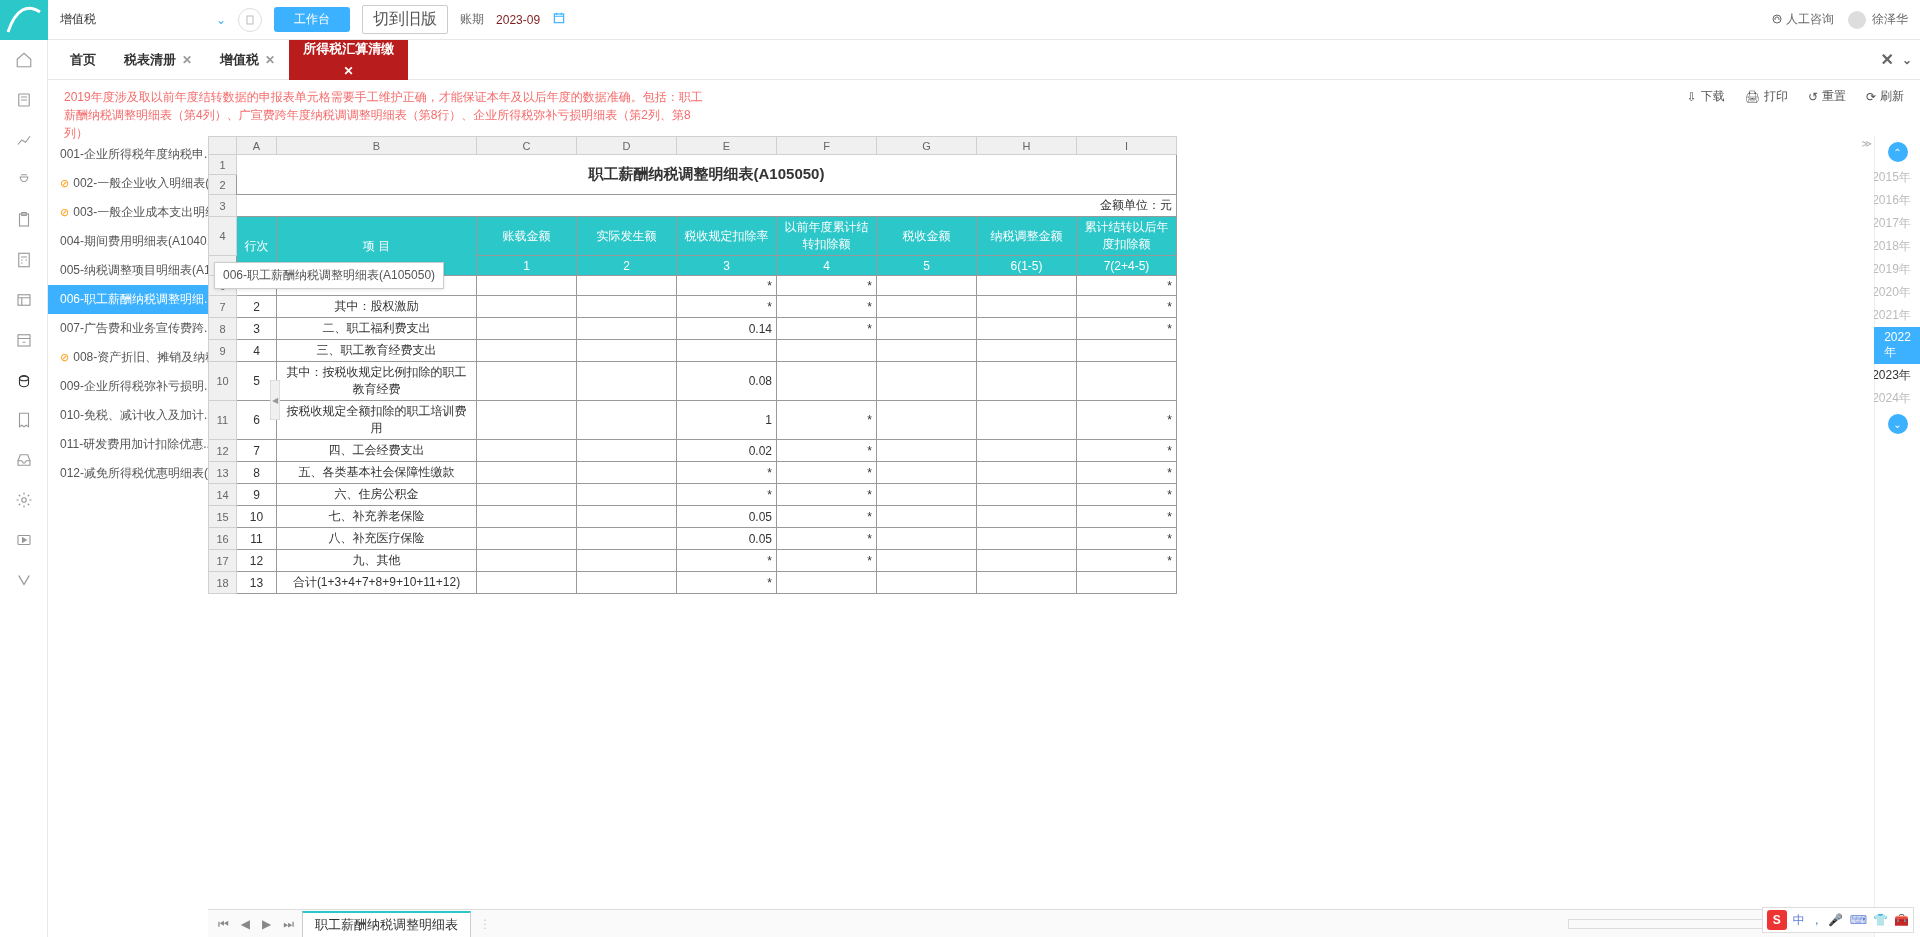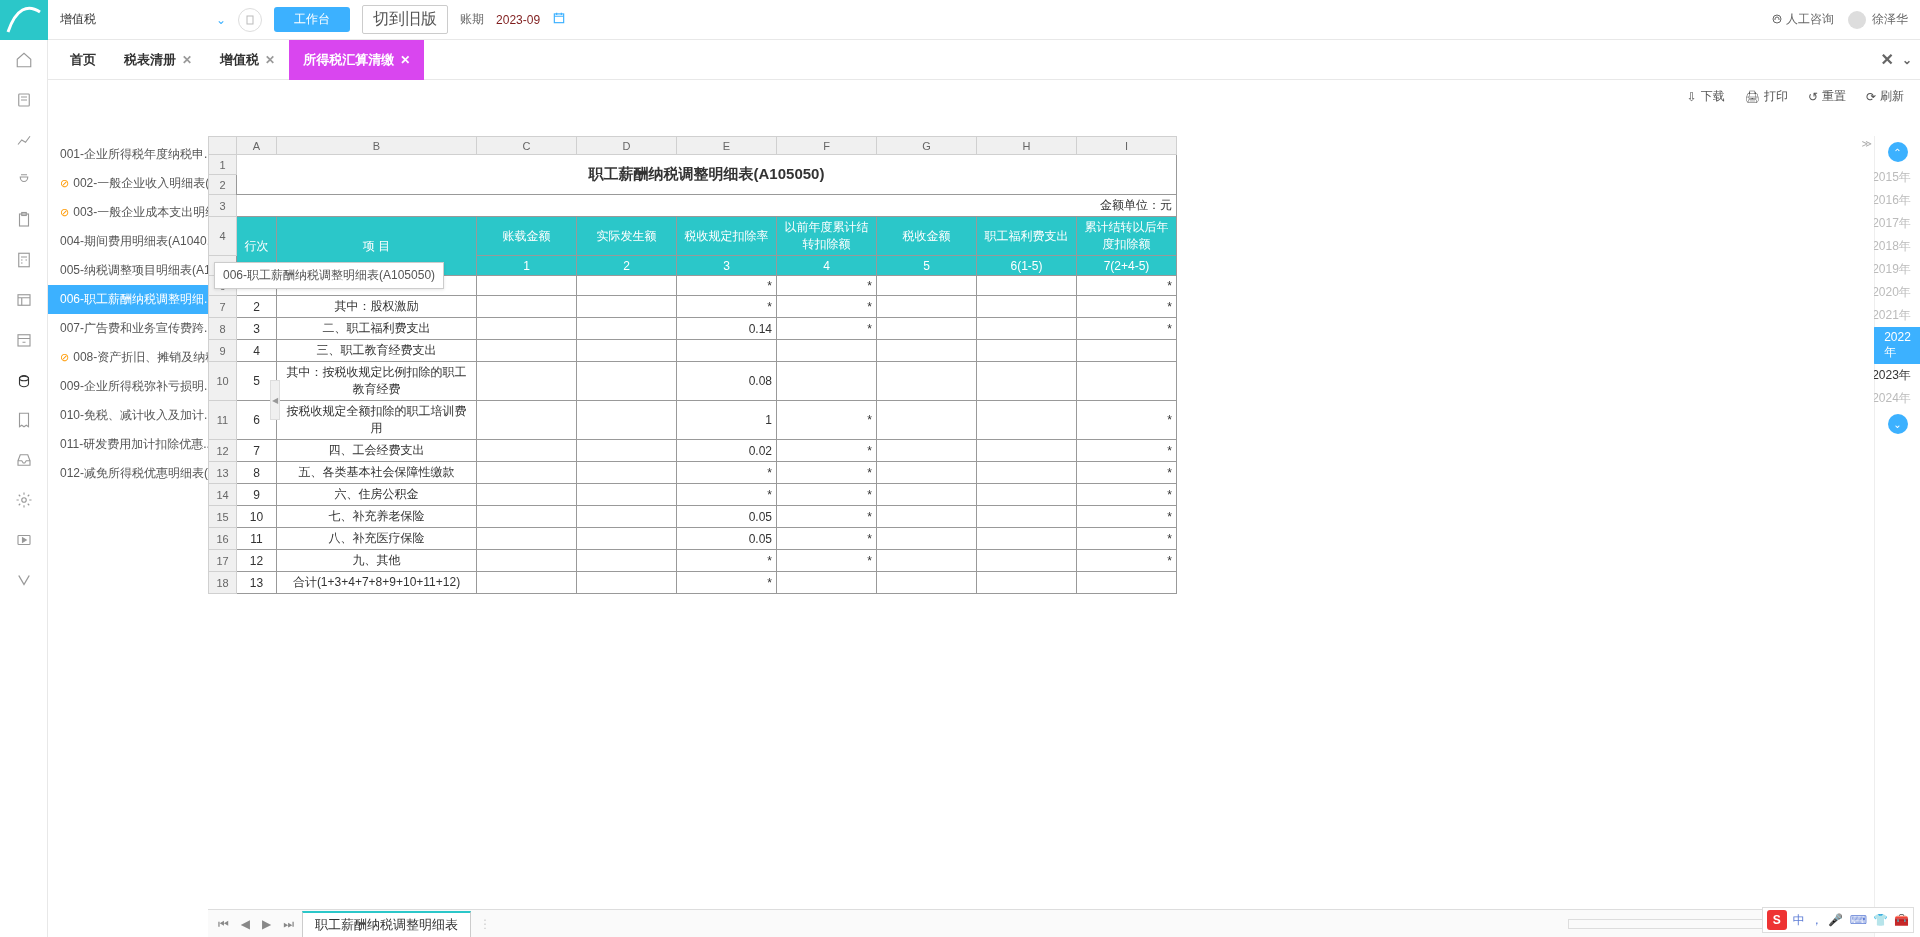--- a/index.html
+++ b/index.html
@@ -21,21 +21,21 @@
 .btn-outline { background: #fff; border: 1px solid #ccc; padding: 3px 10px; border-radius: 2px; cursor: pointer; font-size: 16px; color: #555; }
 .period-label { color: #666; }
 .period-val { color: #7f1d1d; }
 .cal-icon { color: #3cb1ff; }
 .top-right { margin-left: auto; display: flex; align-items: center; gap: 14px; color: #666; }
 .avatar { width: 18px; height: 18px; border-radius: 50%; background: #ddd; }
 
 .tabbar { height: 40px; display: flex; align-items: center; border-bottom: 1px solid #e8e8e8; padding: 0 8px; position: relative; font-weight: bold; }
 .tab { padding: 0 14px; height: 40px; display: flex; align-items: center; gap: 6px; cursor: pointer; color: #333; font-size: 13px; }
 .tab .close-x { color: #999; font-size: 12px; }
-.tab.active { background: #d946ef; color: #fff; }
+.tab.active { background: #b91c1c; color: #fff; flex-direction: column; }
 .tab.active .close-x { color: #fff; }
 .tabbar .close-panel { margin-left: auto; color: #666; display: flex; gap: 8px; align-items: center; }
 
 .content { flex: 1; display: flex; overflow: hidden; position: relative; }
 .warning-row { position: absolute; top: 0; left: 0; right: 0; padding: 8px 16px 4px 16px; display: flex; align-items: flex-start; }
 .warning-text { color: #f56c6c; font-size: 12px; max-width: 650px; line-height: 1.5; }
 .toolbar { margin-left: auto; display: flex; gap: 20px; color: #555; align-items: center; }
 .tool-btn { display: flex; align-items: center; gap: 4px; cursor: pointer; }
 
 .body-row { display: flex; flex: 1; margin-top: 56px; overflow: hidden; }
@@ -224,20 +224,21 @@
           </div>
         </div>
       <div class="close-panel">
         <span style="font-size:16px">✕</span>
         <span>⌄</span>
       </div>
     </div>
 
     <div class="content">
       <div class="warning-row">
+        <div class="warning-text">2019年度涉及取以前年度结转数据的申报表单元格需要手工维护正确，才能保证本年及以后年度的数据准确。包括：职工薪酬纳税调整明细表（第4列）、广宣费跨年度纳税调调整明细表（第8行）、企业所得税弥补亏损明细表（第2列、第8列）</div>
         <div class="toolbar">
           <span class="tool-btn">⇩ <span>下载</span></span>
           <span class="tool-btn">🖨 <span>打印</span></span>
           <span class="tool-btn">↺ <span>重置</span></span>
           <span class="tool-btn">⟳ <span>刷新</span></span>
         </div>
       </div>
 
       <div class="body-row">
         <div class="form-list">
@@ -317,21 +318,21 @@
                   </tr>
                   <tr>
                     <td class="rowhdr">4</td>
   <td class="cell hdr-teal" rowspan="2">行次</td>
   <td class="cell hdr-teal" rowspan="2">项  目</td>
   <td class="cell hdr-teal">账载金额</td>
   <td class="cell hdr-teal">实际发生额</td>
   <td class="cell hdr-teal">税收规定扣除率</td>
   <td class="cell hdr-teal">以前年度累计结转扣除额</td>
   <td class="cell hdr-teal">税收金额</td>
-  <td class="cell hdr-teal">职工福利费支出</td>
+  <td class="cell hdr-teal">纳税调整金额</td>
   <td class="cell hdr-teal">累计结转以后年度扣除额</td>
                   </tr>
                   <tr>
                     <td class="rowhdr">5</td>
   <td class="cell hdr-teal">1</td>
   <td class="cell hdr-teal">2</td>
   <td class="cell hdr-teal">3</td>
   <td class="cell hdr-teal">4</td>
   <td class="cell hdr-teal">5</td>
   <td class="cell hdr-teal">6(1-5)</td>

